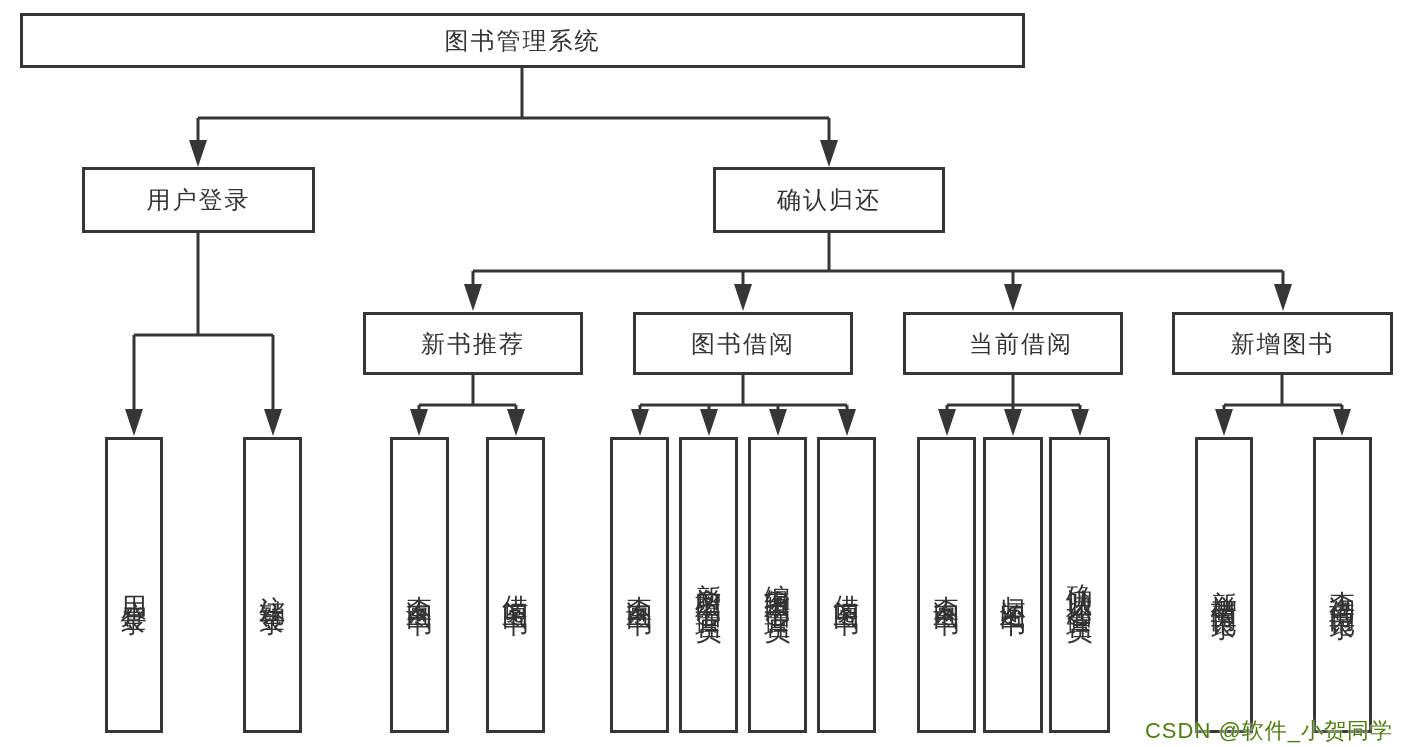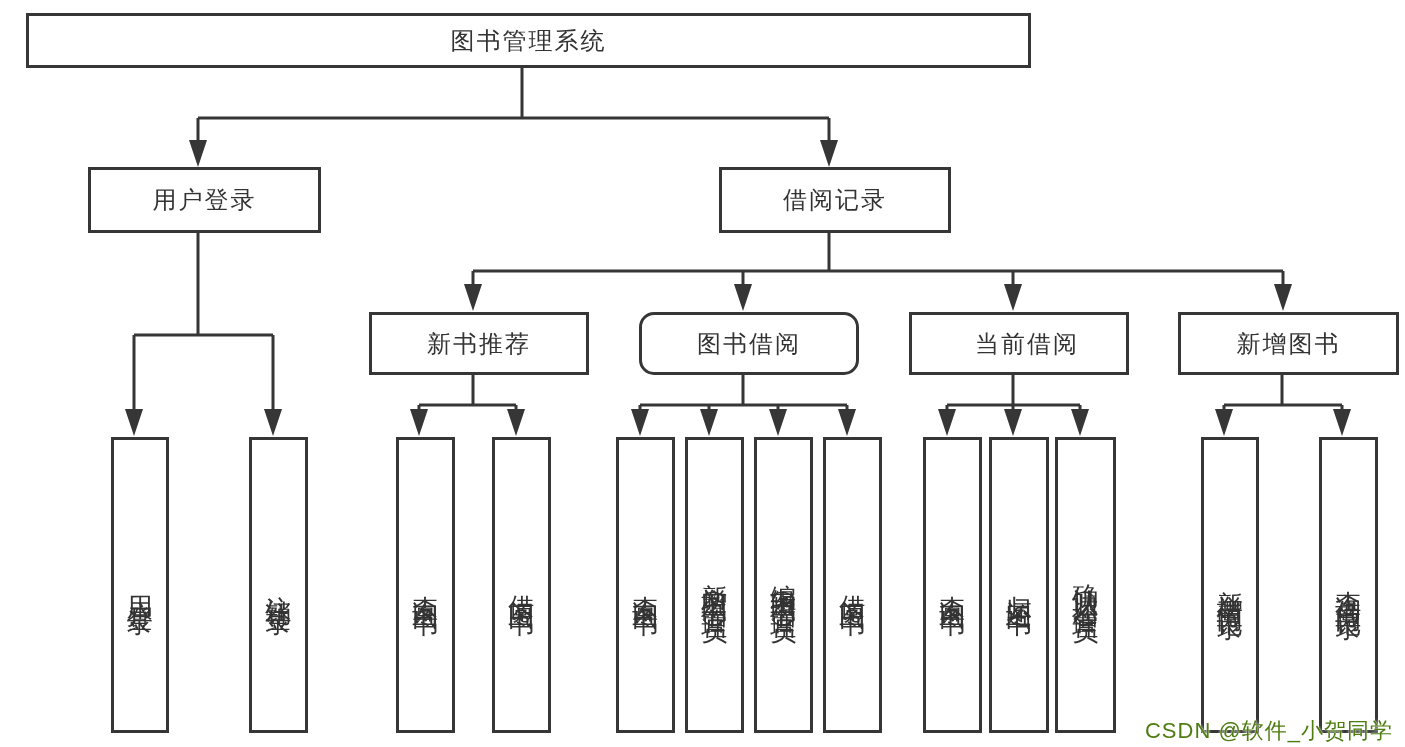--- a/index.html
+++ b/index.html
@@ -20,21 +20,20 @@
   }
   .node {
     position: absolute;
     box-sizing: border-box;
     background: #ffffff;
     border: 3px solid #363636;
     display: flex;
     align-items: center;
     justify-content: center;
     text-align: center;
-    margin-left: 6px;
   }
   .hbox {
     font-size: 24px;
     letter-spacing: 2px;
     white-space: nowrap;
   }
   .vbox .vtext {
     writing-mode: vertical-rl;
     text-orientation: mixed;
     font-size: 26px;
@@ -92,27 +91,27 @@
   </svg>
 
   <div class="node hbox" style="left:20px; top:13px; width:1005px; height:55px;">
     <span>图书管理系统</span>
   </div>
 
   <div class="node hbox" style="left:82px; top:167px; width:233px; height:66px;">
     <span>用户登录</span>
   </div>
   <div class="node hbox" style="left:713px; top:167px; width:232px; height:66px;">
-    <span>借阅记录</span>
+    <span>确认归还</span>
   </div>
 
   <div class="node hbox" style="left:363px; top:312px; width:220px; height:63px;">
     <span>新书推荐</span>
   </div>
-  <div class="node hbox" style="left:633px; top:312px; width:220px; height:63px;border-radius:15px;">
+  <div class="node hbox" style="left:633px; top:312px; width:220px; height:63px;">
     <span>图书借阅</span>
   </div>
   <div class="node hbox" style="left:903px; top:312px; width:220px; height:63px;padding-left:16px;">
     <span>当前借阅</span>
   </div>
   <div class="node hbox" style="left:1172px; top:312px; width:221px; height:63px;">
     <span>新增图书</span>
   </div>
 
   <div class="node vbox" style="left:105px; top:437px; width:58px; height:296px;">

